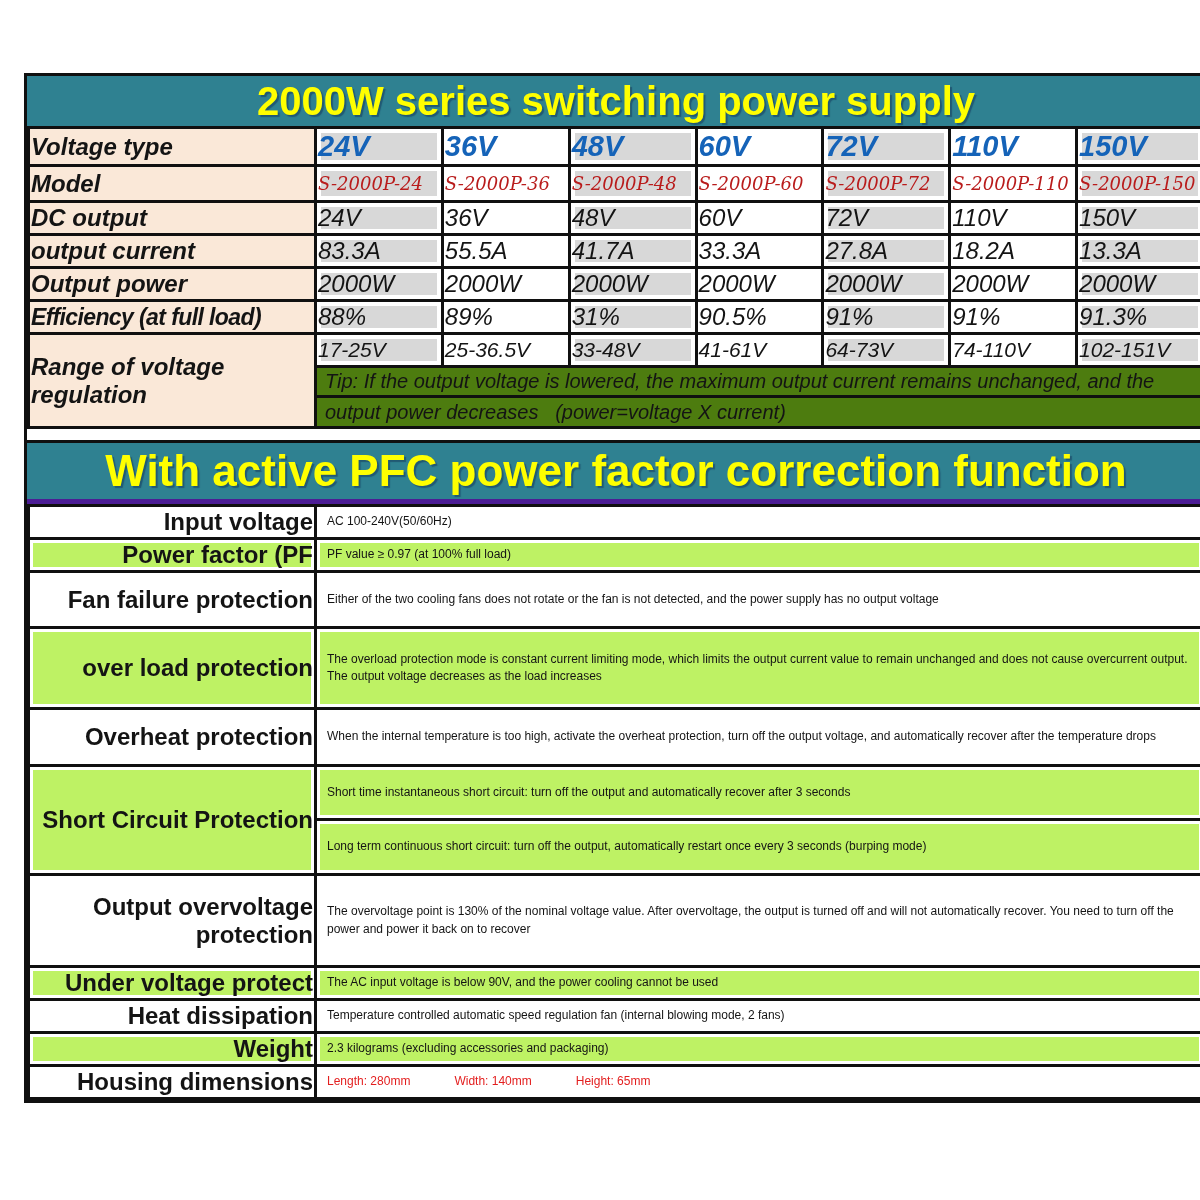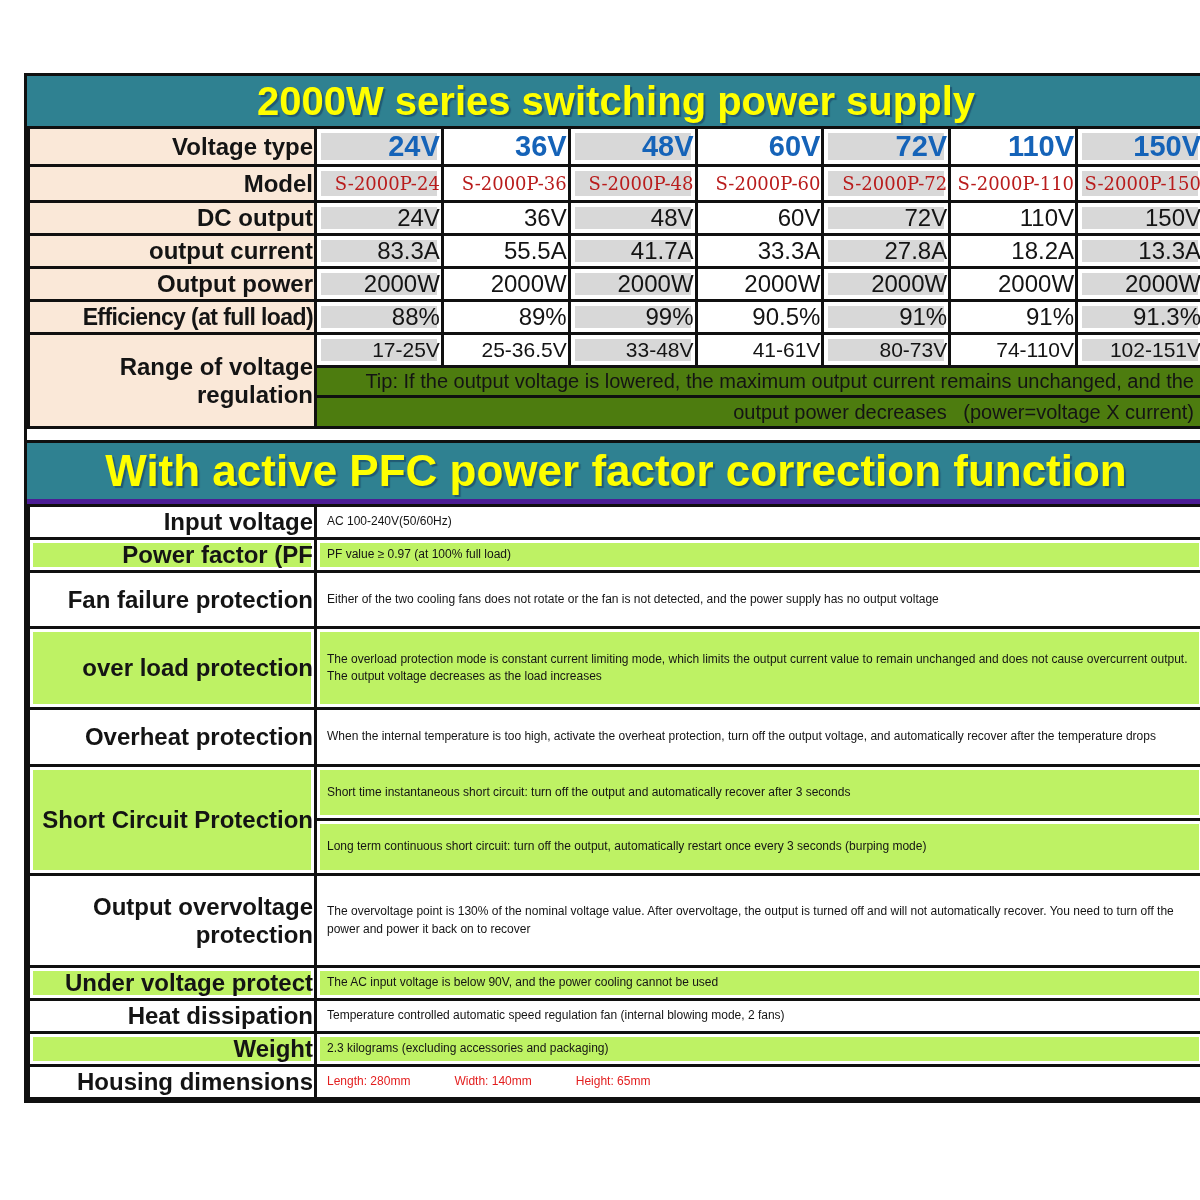--- a/index.html
+++ b/index.html
@@ -6,21 +6,21 @@
     font-family:"Liberation Sans",sans-serif;color:#141414;}
   .sheet{position:absolute;left:24px;top:73px;width:1184px;border:3px solid #101010;box-sizing:border-box;}
   .banner{background:#2F8191;color:#FFFF00;font-weight:bold;text-align:center;
     text-shadow:2px 2px 1px rgba(15,40,80,0.45);}
   .banner1{height:50px;line-height:50px;font-size:40px;}
   .banner2{height:56px;line-height:56px;font-size:44px;border-top:3px solid #101010;border-bottom:5px solid #4c1d95;}
   .spacer{height:11px;background:#ffffff;}
   table{border-collapse:collapse;table-layout:fixed;width:100%;}
   td{border:3px solid #101010;overflow:hidden;}
   
-  .t1 td{text-align:right;vertical-align:middle;}
+  .t1 td{text-align:left;vertical-align:middle;font-style:italic;}
   .lbl{background:#FAE8D8;font-weight:bold;font-size:24px;}
   .tight{font-size:23px;letter-spacing:-0.6px;}
   .val{font-size:24px;background:#ffffff;}
   .g{background:#D8D8D8;box-shadow:inset 0 0 0 4px #ffffff;}
   .vh{color:#1563B8;font-weight:bold;font-size:29px;}
   .model{font-family:"DejaVu Serif",serif;font-size:18px;color:#b91c1c;}
   .rangev{font-size:21px;}
   .tip{text-align:left;font-size:20px;padding:1px 8px;background:#4d7c0f;font-weight:normal;}
   
   .t2 .lbl2{font-weight:bold;font-size:24px;text-align:right;vertical-align:middle;background:#ffffff;}
@@ -95,33 +95,33 @@
       <td class="val g">2000W</td>
       <td class="val">2000W</td>
       <td class="val g">2000W</td>
       <td class="val">2000W</td>
       <td class="val g">2000W</td>
     </tr>
     <tr style="height:32px">
       <td class="lbl tight">Efficiency (at full load)</td>
       <td class="val g">88%</td>
       <td class="val">89%</td>
-      <td class="val g">99%</td>
+      <td class="val g">31%</td>
       <td class="val">90.5%</td>
       <td class="val g">91%</td>
       <td class="val">91%</td>
       <td class="val g">91.3%</td>
     </tr>
     <tr style="height:33px">
       <td class="lbl" rowspan="3">Range of voltage regulation</td>
       <td class="val rangev g">17-25V</td>
       <td class="val rangev">25-36.5V</td>
       <td class="val rangev g">33-48V</td>
       <td class="val rangev">41-61V</td>
-      <td class="val rangev g">80-73V</td>
+      <td class="val rangev g">64-73V</td>
       <td class="val rangev">74-110V</td>
       <td class="val rangev g">102-151V</td>
     </tr>
     <tr style="height:30px">
       <td class="tip" colspan="7">Tip: If the output voltage is lowered, the maximum output current remains unchanged, and the</td>
     </tr>
     <tr style="height:31px">
       <td class="tip" colspan="7">output power decreases&nbsp;&nbsp; (power=voltage X current)</td>
     </tr>
   </tbody>

